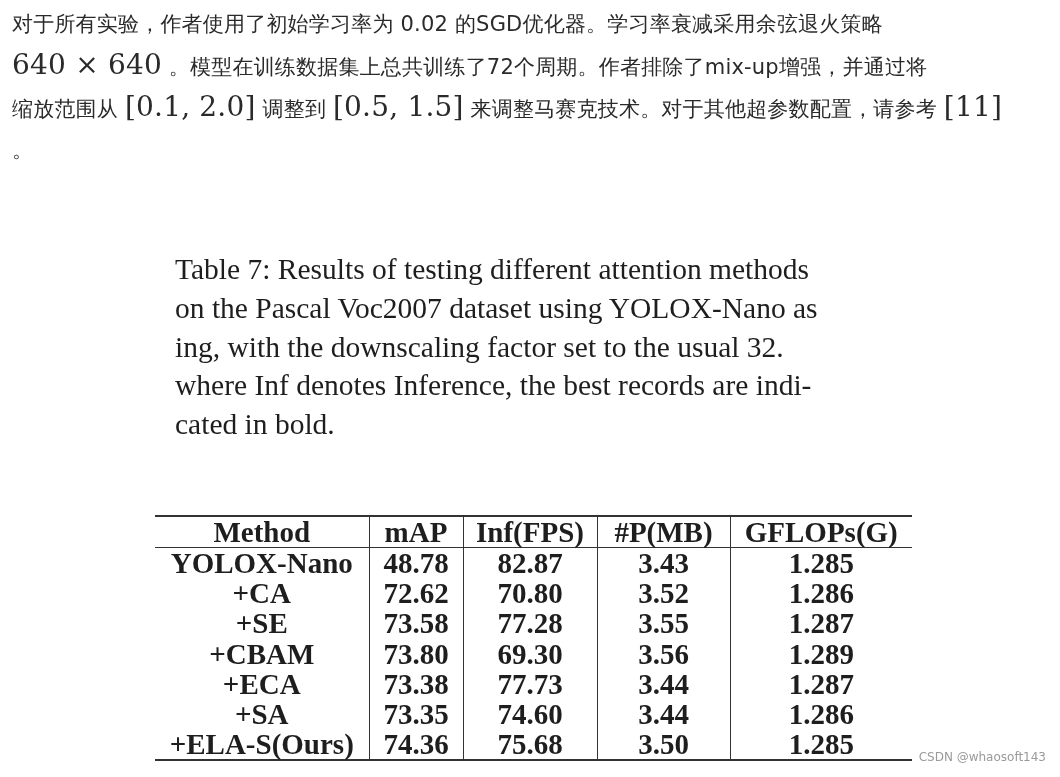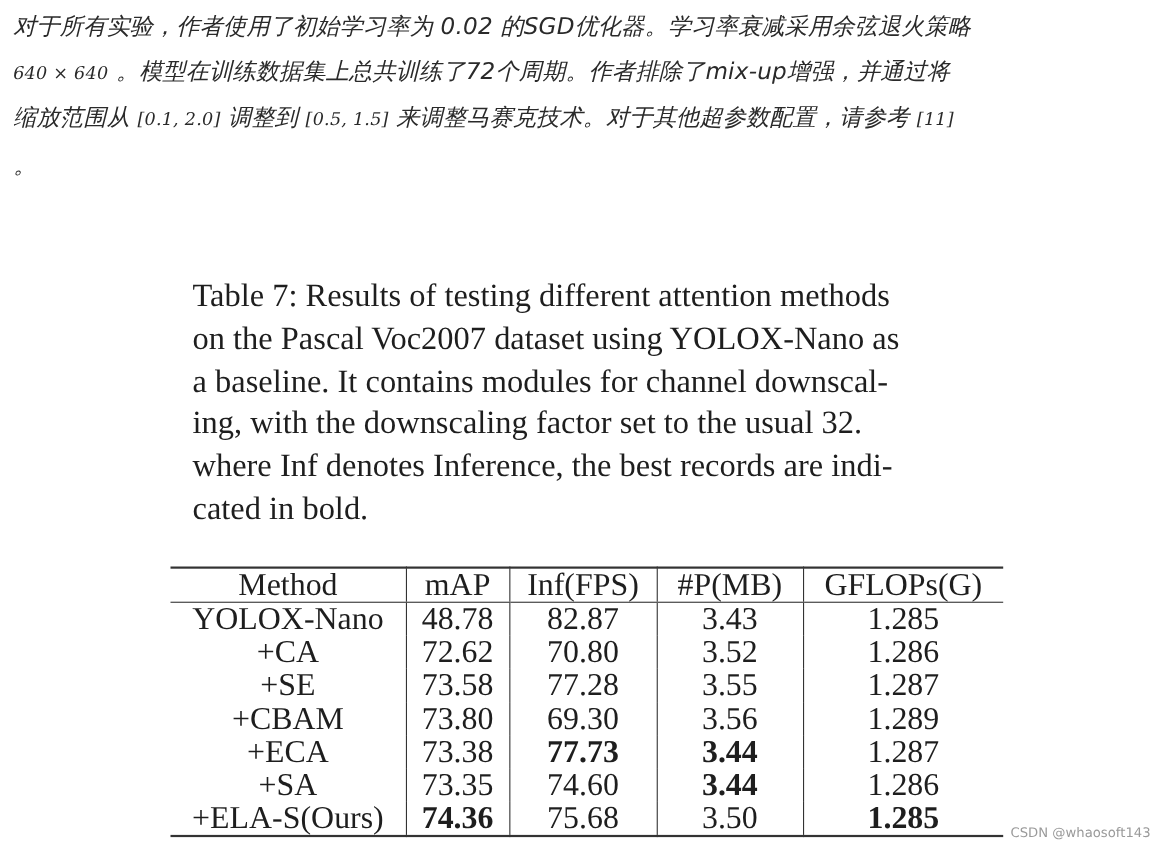--- a/index.html
+++ b/index.html
@@ -1,37 +1,37 @@
 <!DOCTYPE html>
 <html><head>
 <meta charset="utf-8">
 <style>
   html, body { margin: 0; padding: 0; background: #ffffff; }
   body { width: 1060px; height: 777px; position: relative; overflow: hidden; color: #222; }
   .para {
     position: absolute; left: 12px; top: 4px; width: 1040px;
     font-family: "DejaVu Sans", sans-serif; font-size: 21px; line-height: 40.5px;
-    color: #2a2a2a; letter-spacing: 0.2px; font-style: italic;
+    color: #2a2a2a; letter-spacing: 0.2px;
   }
   .para .line { display: block; white-space: nowrap; }
-  .math { font-family: "DejaVu Serif", serif; font-size: 16px; }
+  .math { font-family: "DejaVu Serif", serif; font-size: 28px; }
   .caption {
     position: absolute; left: 156px; top: 250px; width: 760px;
     font-family: "Liberation Serif", serif; font-size: 29.5px; line-height: 38.8px;
     color: #1e1e1e;
   }
   .caption .line { display: block; white-space: nowrap; margin-left: 19px; }
   .tbl-wrap { position: absolute; left: 155px; top: 515px; width: 757px; }
   table.results {
     border-collapse: collapse; width: 757px;
     font-family: "Liberation Serif", serif; font-size: 29px; color: #1e1e1e;
     border-top: 2px solid #333; border-bottom: 2px solid #333;
   }
   table.results th, table.results td {
-    padding: 0; text-align: center; height: 30.2px; line-height: 30px; font-weight: normal;
+    padding: 0; text-align: center; height: 30.2px; line-height: 30px; font-weight: bold;
     white-space: nowrap;
   }
   table.results thead th { border-bottom: 1.5px solid #333; height: 30px; }
   table.results .sep { border-left: 1.5px solid #333; }
   table.results .bold { font-weight: bold; }
   col.c0 { width: 214px; } col.c1 { width: 94px; } col.c2 { width: 134px; }
   col.c3 { width: 133px; } col.c4 { width: 182px; }
   .watermark {
     position: absolute; right: 14px; top: 750px;
     font-family: "DejaVu Sans", sans-serif; font-size: 12px; color: #9a9a9a;
@@ -43,21 +43,20 @@
 <div class="para">
   <span class="line">对于所有实验，作者使用了初始学习率为 0.02 的SGD优化器。学习率衰减采用余弦退火策略</span>
   <span class="line"><span class="math">640 × 640</span><span> 。模型在训练数据集上总共训练了72个周期。作者排除了mix-up增强，并通过将</span></span>
   <span class="line"><span>缩放范围从 </span><span class="math">[0.1, 2.0]</span><span> 调整到 </span><span class="math">[0.5, 1.5]</span><span> 来调整马赛克技术。对于其他超参数配置，请参考 </span><span class="math">[11]</span></span>
   <span class="line">。</span>
 </div>
 
 <div class="caption">
   <span class="line">Table 7: Results of testing different attention methods</span>
   <span class="line">on the Pascal Voc2007 dataset using YOLOX-Nano as</span>
-  <span class="line">a baseline. It contains modules for channel downscal-</span>
   <span class="line">ing, with the downscaling factor set to the usual 32.</span>
   <span class="line">where Inf denotes Inference, the best records are indi-</span>
   <span class="line">cated in bold.</span>
 </div>
 
 <div class="tbl-wrap">
   <table class="results">
     <colgroup>
         <col class="c0">
         <col class="c1">

